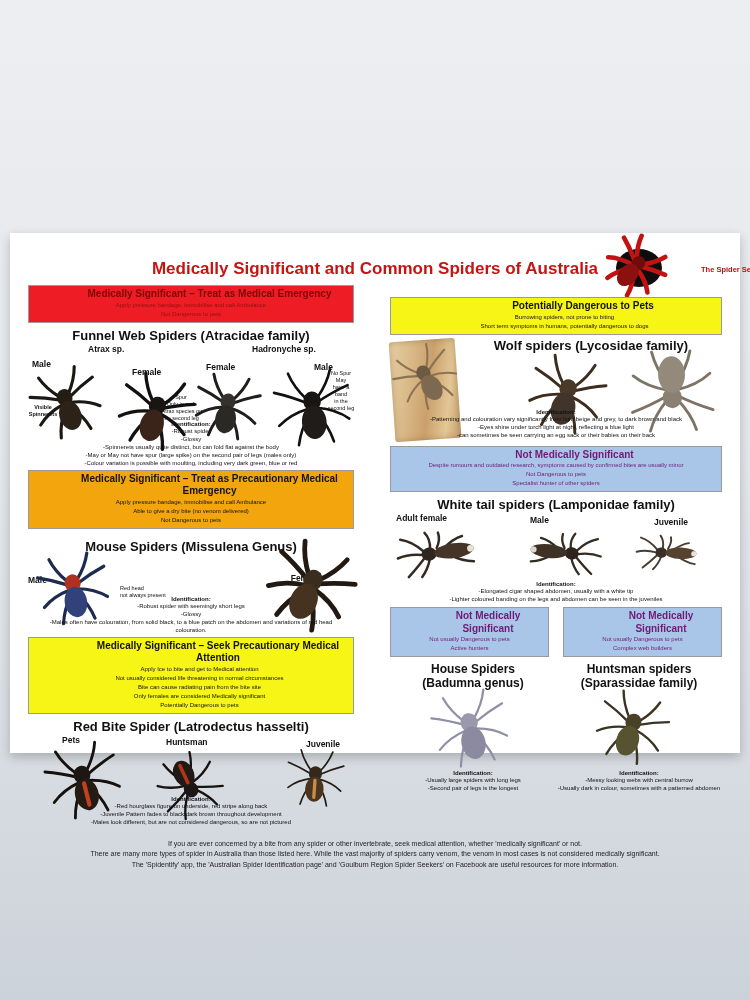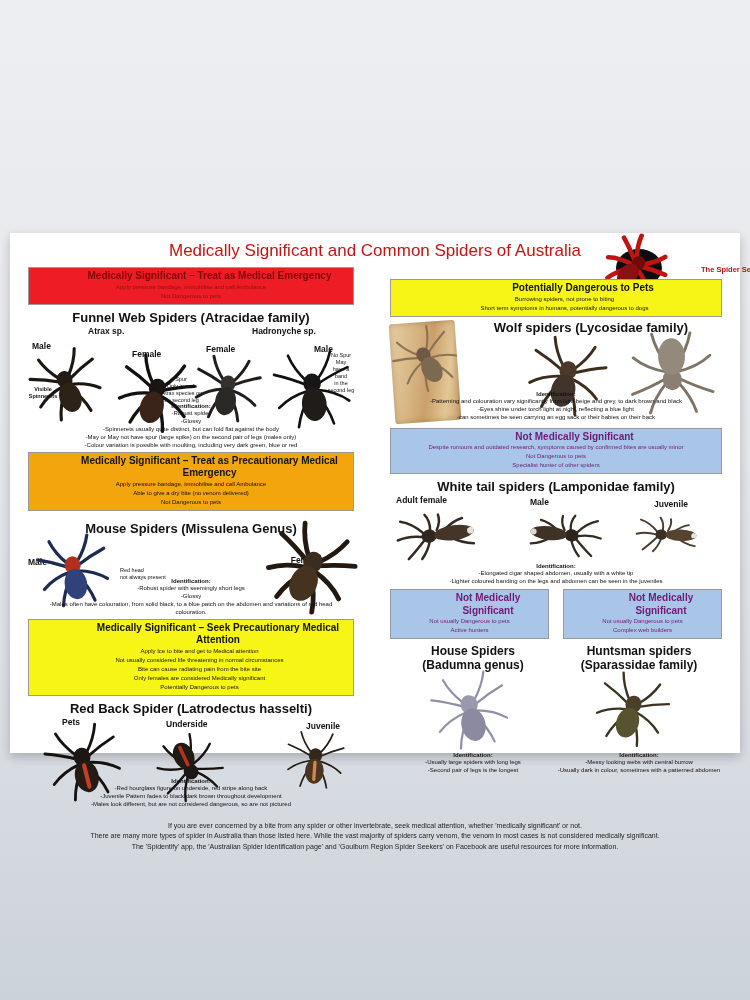--- a/index.html
+++ b/index.html
@@ -6,22 +6,22 @@
   body{
     width:750px;height:1000px;position:relative;overflow:hidden;
     font-family:"Liberation Sans", sans-serif;
     background:linear-gradient(180deg,#eceef1 0%,#e7eaed 35%,#dde1e6 65%,#ccd2d9 100%);
   }
   .poster{
     position:absolute;left:10px;top:233px;width:730px;height:520px;
     background:#ffffff;box-shadow:0 4px 10px rgba(0,0,0,.22);
   }
   .page-title{
-    margin:0;padding-top:8px;text-align:center;
-    font-size:17px;font-weight:normal;color:var(--accent_red,#c41414);
+    margin:0;padding-top:26px;text-align:center;
+    font-size:17px;font-weight:bold;color:var(--accent_red,#c41414);
   }
   .logo{position:absolute;right:4px;top:10px;width:136px;height:52px;}
   .logo-circle{position:absolute;left:16px;top:6px;width:46px;height:38px;background:#0d0d0d;border-radius:50%;}
   .logo-spider{position:absolute;left:-2px;top:-8px;width:72px;height:66px;transform:rotate(42deg);}
   .logo-text{position:absolute;left:62px;top:22px;font-size:7.5px;font-weight:bold;color:#b51212;white-space:nowrap;padding-left:39px;}
   .columns{display:flex;justify-content:space-between;padding:6px 18px 0 18px;}
   .col{position:relative;}
   .col-left{width:326px;}
   .col-right{width:332px;padding-top:12px;}
   .banner{border:1px solid #9a9a9a;text-align:center;padding:2px 2px 3px;}
@@ -200,28 +200,28 @@
 
       <div class="banner yellow">
         <div class="b-title">Medically Significant – Seek Precautionary Medical Attention</div>
         <div class="b-lines">Apply Ice to bite and get to Medical attention
 Not usually considered life threatening in normal circumstances
 Bite can cause radiating pain from the bite site
 Only females are considered Medically significant
 Potentially Dangerous to pets</div>
       </div>
 
-      <h2 class="species-h">Red Back Spider (Latrodectus hasselti)</h2>
+      <h2 class="species-h">Red Bite Spider (Latrodectus hasselti)</h2>
 
       <div class="fig-area rb">
         <span class="lbl" style="left:34px;top:0">Pets</span>
         <svg class="spider" style="left:10px;top:6px;width:92px;height:84px;transform:rotate(-14deg);--leg:#14110f;--head:#1c1714;--abd:#241b14;--stripe:#c3401f;--lw:3.4">
             <use href="#sp"></use>
           </svg>
-        <span class="lbl" style="left:138px;top:2px">Underside</span>
+        <span class="lbl" style="left:138px;top:2px">Huntsman</span>
         <svg class="spider" style="left:120px;top:12px;width:80px;height:72px;transform:rotate(155deg);--leg:#15120f;--head:#1c1714;--abd:#201a15;--stripe:#b5331c;--lw:3.2">
             <use href="#sp"></use>
           </svg>
         <span class="lbl" style="left:278px;top:4px">Juvenile</span>
         <svg class="spider" style="left:252px;top:12px;width:70px;height:66px;transform:rotate(4deg);--leg:#241d15;--head:#332819;--abd:#4a3620;--stripe:#c98c4a;--lw:2.6">
             <use href="#sp"></use>
           </svg>
         <div class="idblock id-abs" style="width:280px;bottom:8px">
           <div class="id-t">Identification:</div>
           <div class="id-lines">-Red hourglass figure on underside, red stripe along back

